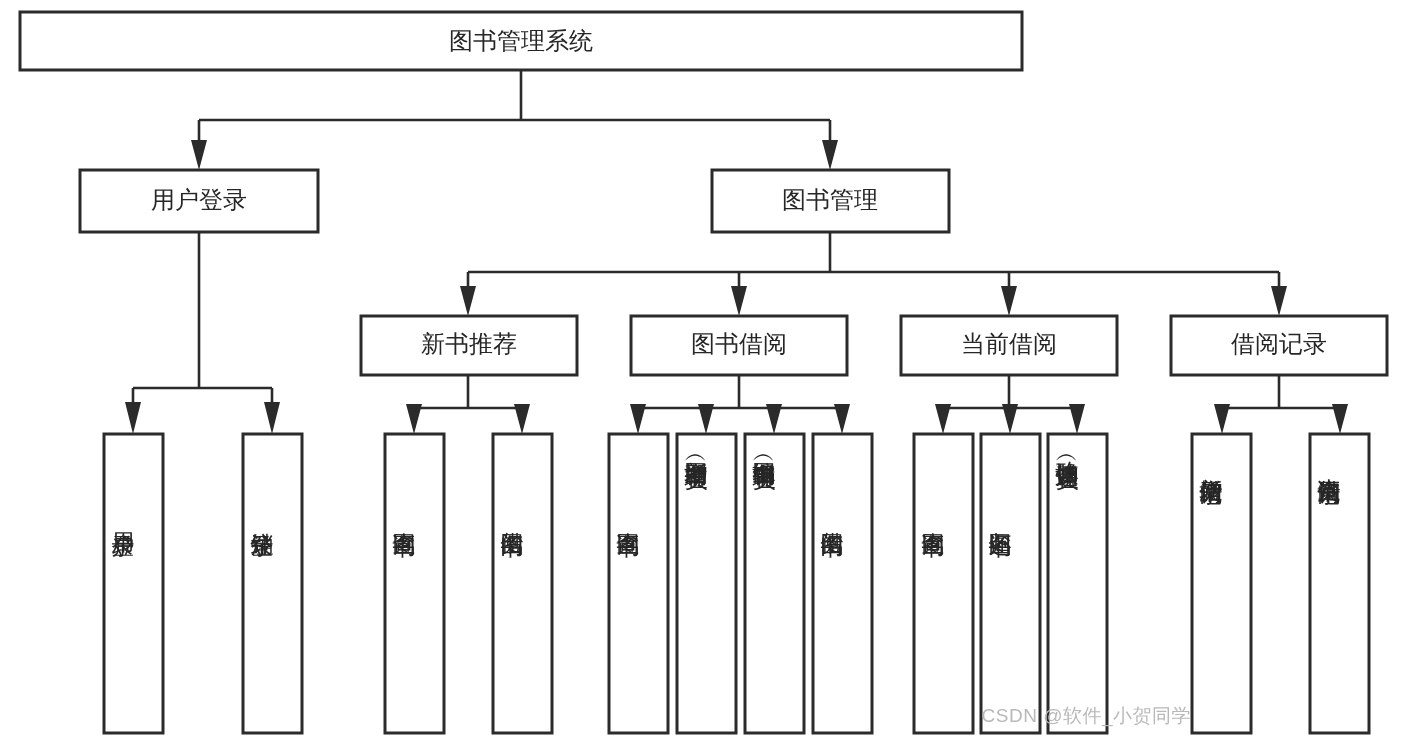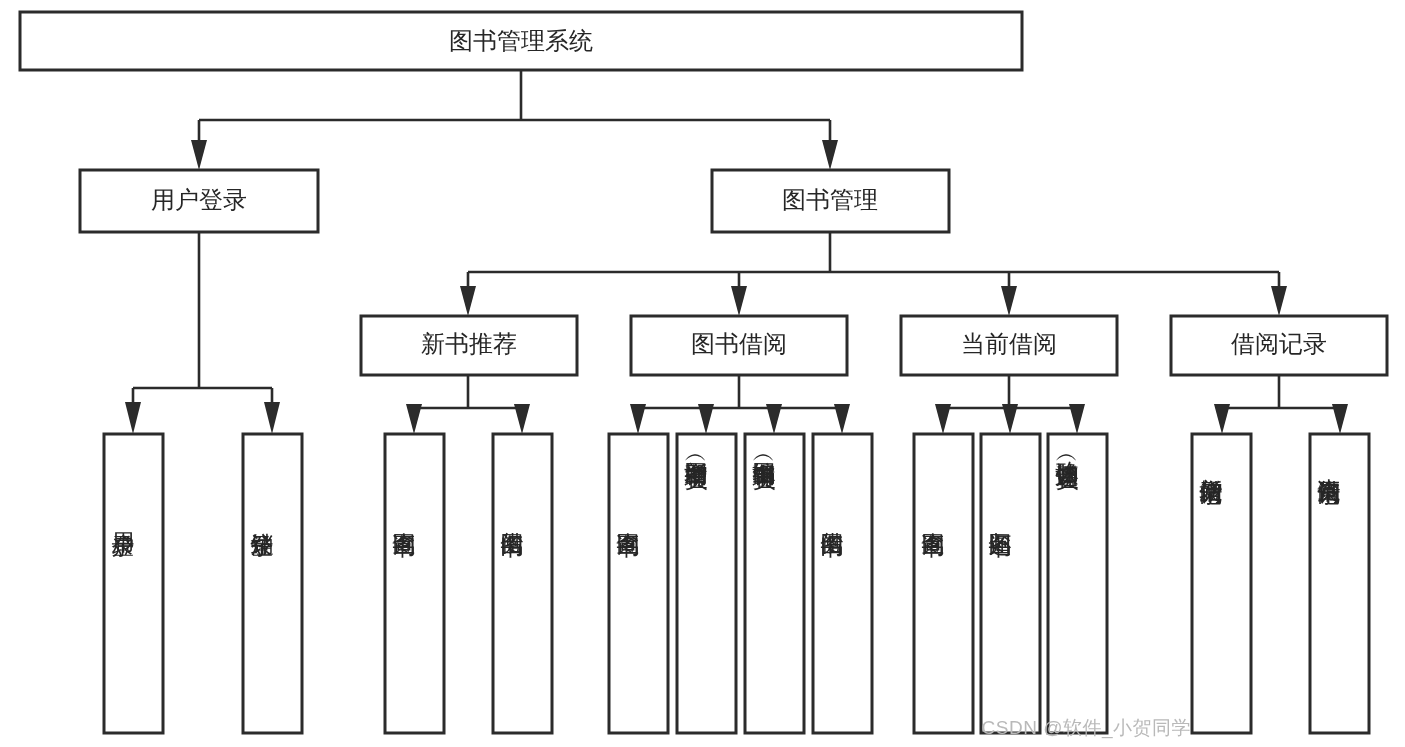--- a/index.html
+++ b/index.html
@@ -64,21 +64,21 @@
     line-height: 1.02;
     letter-spacing: 1px;
     color: #262626;
     white-space: nowrap;
     text-align: left;
     pointer-events: none;
   }
   .watermark {
     position: absolute;
     right: 14px;
-    bottom: 6px;
+    bottom: 18px;
     font-family: "Liberation Sans", "DejaVu Sans", sans-serif;
     font-size: 19px;
     color: #b9b9b9;
     letter-spacing: 0.5px;
     white-space: nowrap;
   }
 </style>
 </head>
 <body>
 

